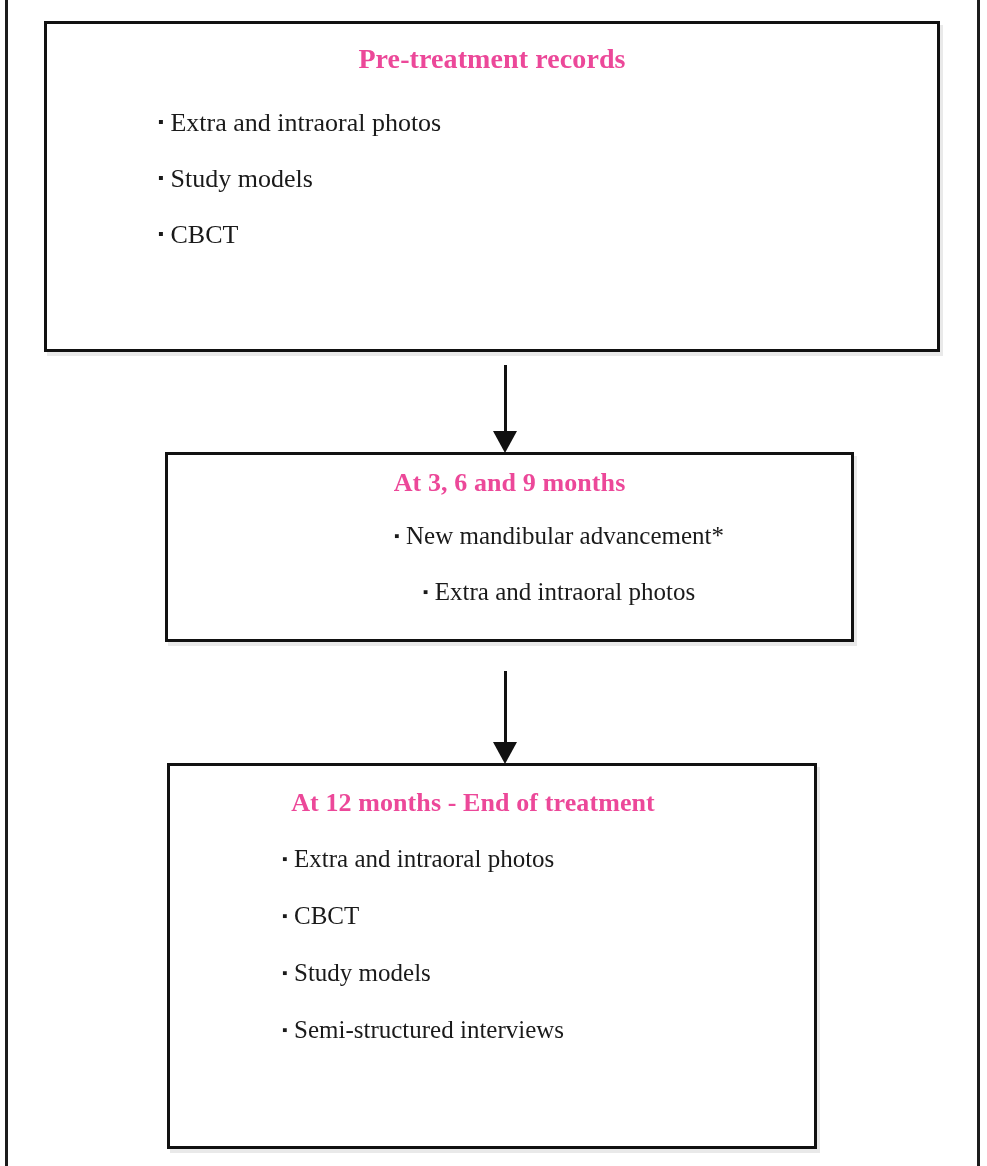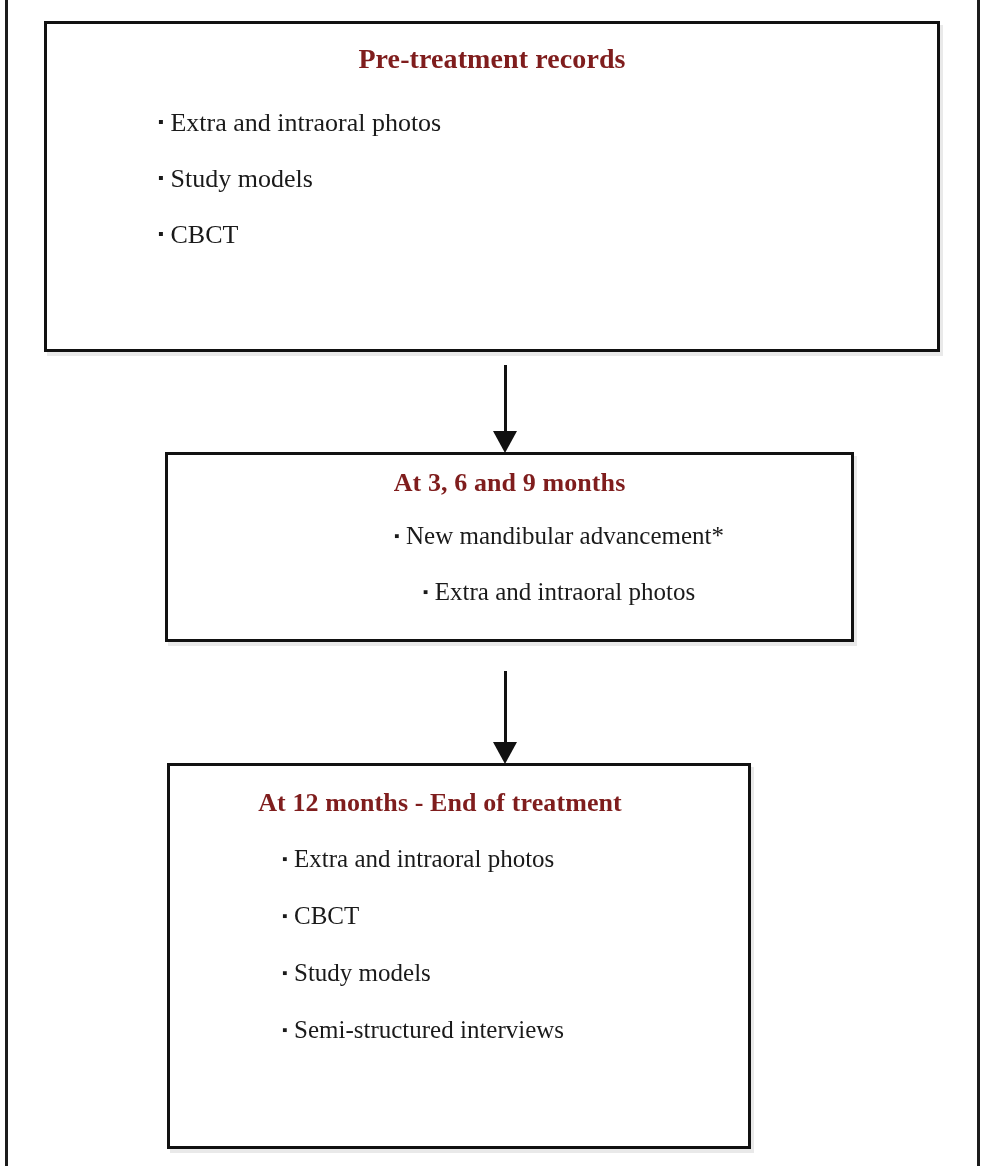--- a/index.html
+++ b/index.html
@@ -33,21 +33,21 @@
   .fc-box {
     position: absolute;
     box-sizing: border-box;
     background: #ffffff;
     border: 3px solid #111111;
     box-shadow: 3px 4px 0 0 #e9e9e9;
   }
   .box-title {
     font-weight: bold;
     text-align: center;
-    color: #7f1d1d;
+    color: #ec4899;
     letter-spacing: 0.1px;
   }
   .bullet-list {
     list-style: none;
     margin: 16px;
     padding: 0;
   }
   .bullet-item {
     position: relative;
     color: #1a1a1a;
@@ -100,21 +100,21 @@
   }
   #box-interim .bullet-item {
     font-size: 25px;
     line-height: 56px;
   }
 
   
   #box-end {
     left: 167px;
     top: 763px;
-    width: 584px;
+    width: 650px;
     height: 386px;
   }
   #box-end .box-title {
     font-size: 26px;
     margin-top: 22px;
     padding-right: 38px;
   }
   #box-end .bullet-list {
     margin-top: 12px;
     padding-left: 96px;

